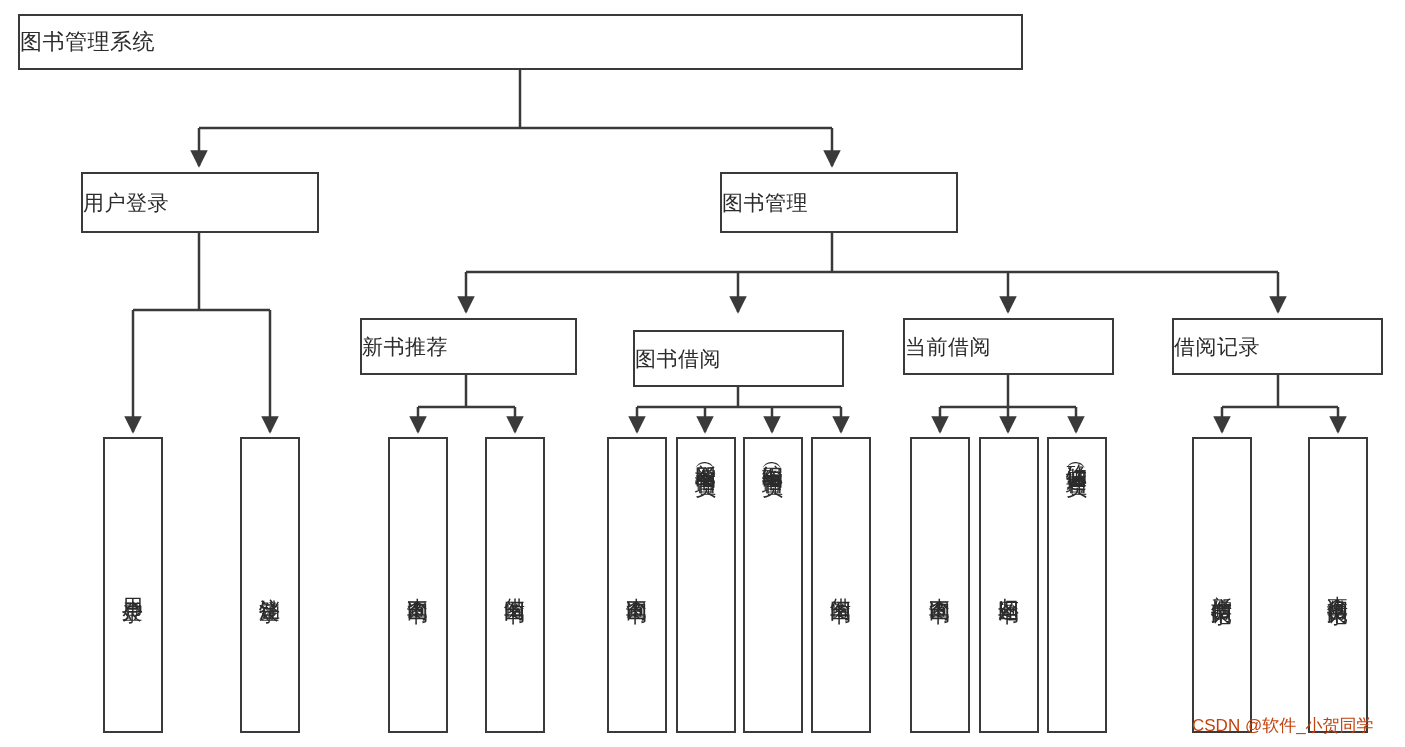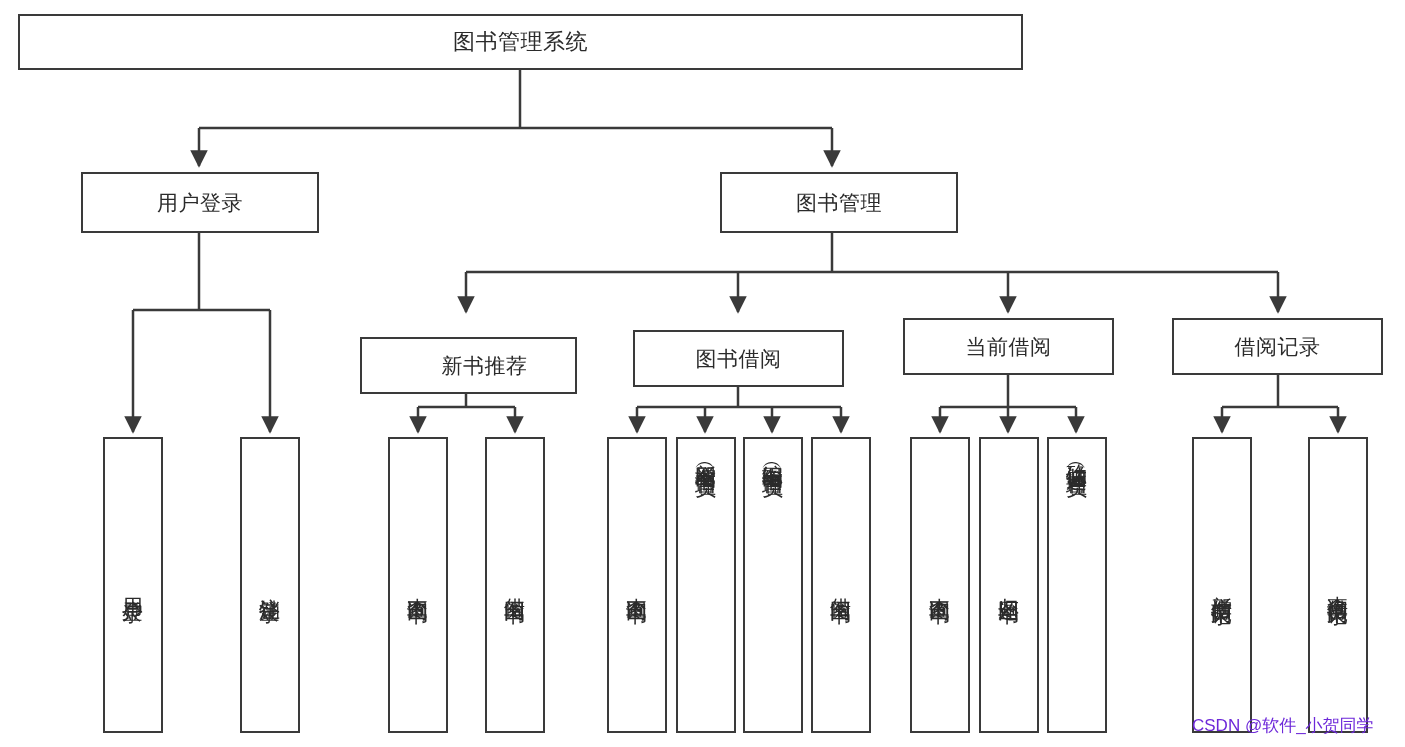--- a/index.html
+++ b/index.html
@@ -26,21 +26,21 @@
     height: 747px;
     pointer-events: none;
   }
   .node {
     position: absolute;
     box-sizing: border-box;
     background: #ffffff;
     border: 2px solid #3a3a3a;
     display: flex;
     align-items: center;
-    justify-content: center;
+    justify-content: flex-start;
     color: #2b2b2b;
     z-index: 2;
   }
   .node .label {
     display: block;
     text-align: center;
     line-height: 1.02;
     letter-spacing: 0.5px;
   }
   
@@ -67,21 +67,21 @@
   }
   .node.v.mid {
     align-items: center;
     padding-top: 0;
   }
   #watermark {
     position: absolute;
     left: 1192px;
     top: 714px;
     font-size: 17px;
-    color: #6d28d9;
+    color: #c2410c;
     white-space: nowrap;
     z-index: 5;
     font-family: "Liberation Sans", "DejaVu Sans", sans-serif;
   }
 </style>
 </head>
 <body>
 
 <div id="canvas">
 
@@ -139,21 +139,21 @@
     <span class="label">图书管理系统</span>
   </div>
 
   <div class="node h" style="left:81px; top:172px; width:238px; height:61px;">
     <span class="label">用户登录</span>
   </div>
   <div class="node h" style="left:712px; top:172px; width:238px; height:61px;margin-left:8px;">
     <span class="label">图书管理</span>
   </div>
 
-  <div class="node h" style="left:360px; top:337px; width:217px; height:57px;padding-left:32px;">
+  <div class="node h" style="left:360px; top:318px; width:217px; height:57px;">
     <span class="label">新书推荐</span>
   </div>
   <div class="node h" style="left:633px; top:318px; width:211px; height:57px;margin-top:12px;">
     <span class="label">图书借阅</span>
   </div>
   <div class="node h" style="left:903px; top:318px; width:211px; height:57px;">
     <span class="label">当前借阅</span>
   </div>
   <div class="node h" style="left:1172px; top:318px; width:211px; height:57px;">
     <span class="label">借阅记录</span>

